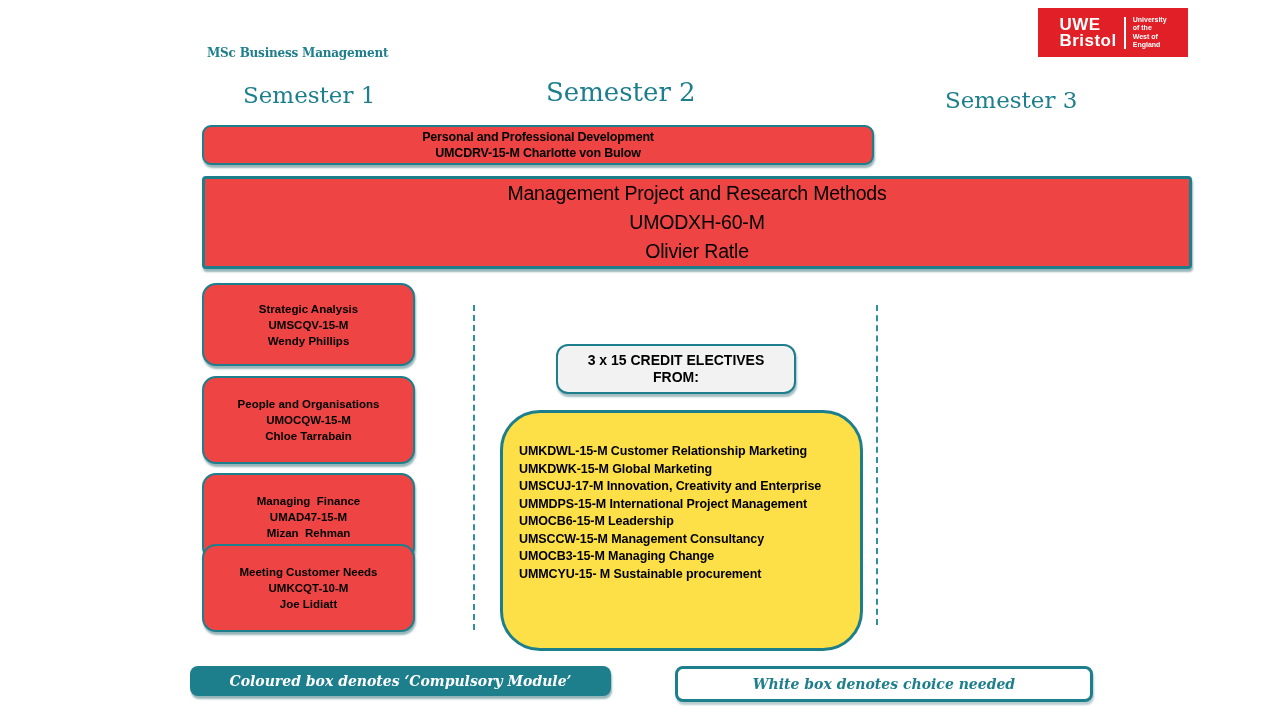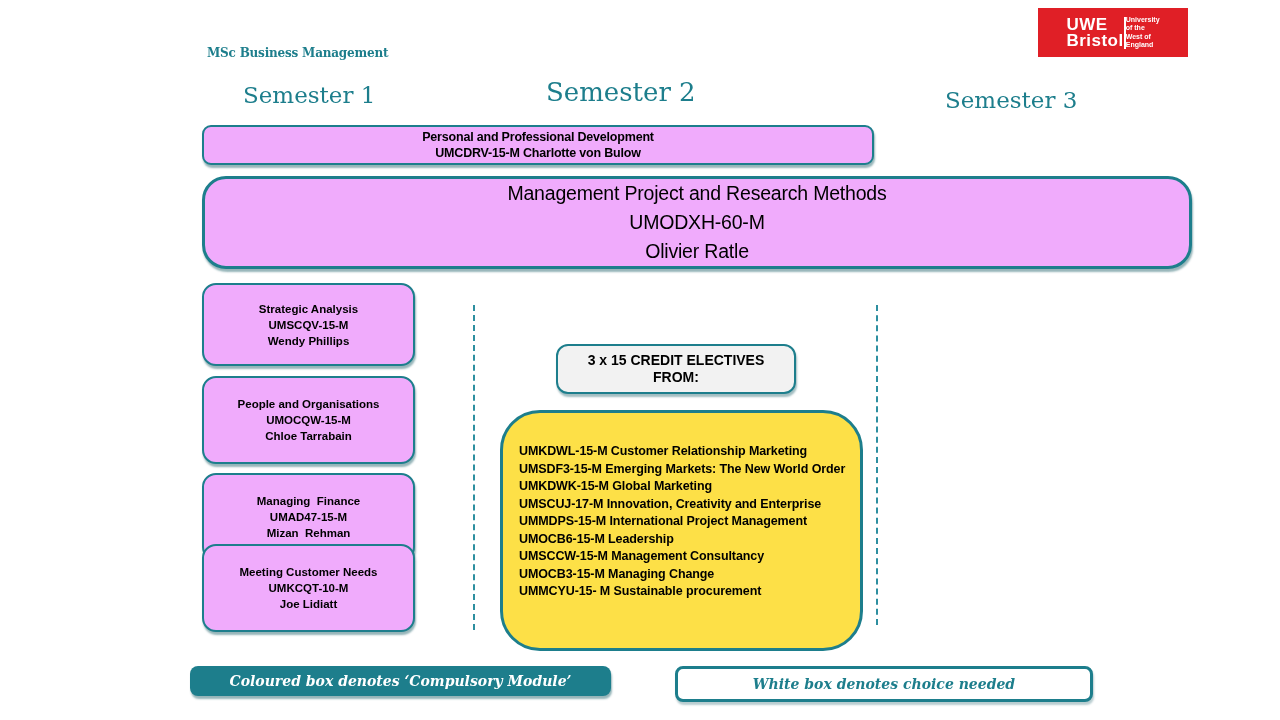--- a/index.html
+++ b/index.html
@@ -9,35 +9,35 @@
   
   .program-title{position:absolute;left:207px;top:46px;font-family:"DejaVu Serif",serif;
                  font-weight:bold;font-size:12px;color:#1d7e8c;letter-spacing:-0.2px;}
   .sem{position:absolute;font-family:"DejaVu Serif",serif;color:#1d7e8c;white-space:nowrap;}
   .sem1{left:243px;top:82px;font-size:23px;}
   .sem2{left:546px;top:77px;font-size:26px;}
   .sem3{left:945px;top:87px;font-size:23px;}
 
   
   .logo{position:absolute;left:1038px;top:8px;width:150px;height:49px;background:#e01f26;
-        display:flex;align-items:center;justify-content:center;}
+        display:flex;align-items:center;justify-content:center;gap:7px;}
   .logo-main{color:#fff;font-weight:bold;font-size:17px;line-height:16px;letter-spacing:0.5px;}
   .logo-divider{width:2px;height:32px;background:#fff;}
   .logo-tag{color:#fff;font-weight:bold;font-size:7px;line-height:8.5px;}
 
   
-  .box{position:absolute;background:#f0abfc;border:2.5px solid #1d7e8c;border-radius:9px;
+  .box{position:absolute;background:#ef4444;border:2.5px solid #1d7e8c;border-radius:9px;
        box-shadow:1px 3px 2px rgba(23,90,100,0.45);
        display:flex;flex-direction:column;align-items:center;justify-content:center;
        text-align:center;}
   .box .line{white-space:pre-wrap;}
 
   .ppd{left:202px;top:125px;width:668px;height:36px;font-weight:bold;font-size:12.5px;
        line-height:16px;letter-spacing:-0.2px;}
-  .mgmt{left:202px;top:176px;width:984px;height:87px;border-width:3px;border-radius:24px;
+  .mgmt{left:202px;top:176px;width:984px;height:87px;border-width:3px;border-radius:4px;
         font-size:19.5px;line-height:29px;letter-spacing:-0.2px;}
 
   .s1box{left:202px;width:209px;border-radius:14px;font-weight:bold;font-size:11.5px;
          line-height:16px;}
   .s1box.b1{top:283px;height:79px;}
   .s1box.b2{top:376px;height:84px;}
   .s1box.b3{top:473px;height:84px;}
   .s1box.b4{top:544px;height:84px;}
 
   
@@ -126,21 +126,20 @@
     <div class="line">Joe Lidiatt</div>
   </div>
 
   <div class="dash dash-left"></div>
   <div class="dash dash-right"></div>
 
   <div class="elec-header">3 x 15 CREDIT ELECTIVES FROM:</div>
 
   <div class="elec-box">
     <div class="elec-item">UMKDWL-15-M Customer Relationship Marketing</div>
-    <div class="elec-item">UMSDF3-15-M Emerging Markets: The New World Order</div>
     <div class="elec-item">UMKDWK-15-M Global Marketing</div>
     <div class="elec-item">UMSCUJ-17-M Innovation, Creativity and Enterprise</div>
     <div class="elec-item">UMMDPS-15-M International Project Management</div>
     <div class="elec-item">UMOCB6-15-M Leadership</div>
     <div class="elec-item">UMSCCW-15-M Management Consultancy</div>
     <div class="elec-item">UMOCB3-15-M Managing Change</div>
     <div class="elec-item">UMMCYU-15- M Sustainable procurement</div>
   </div>
 
   <div class="legend legend-choice">White box denotes choice needed</div>

